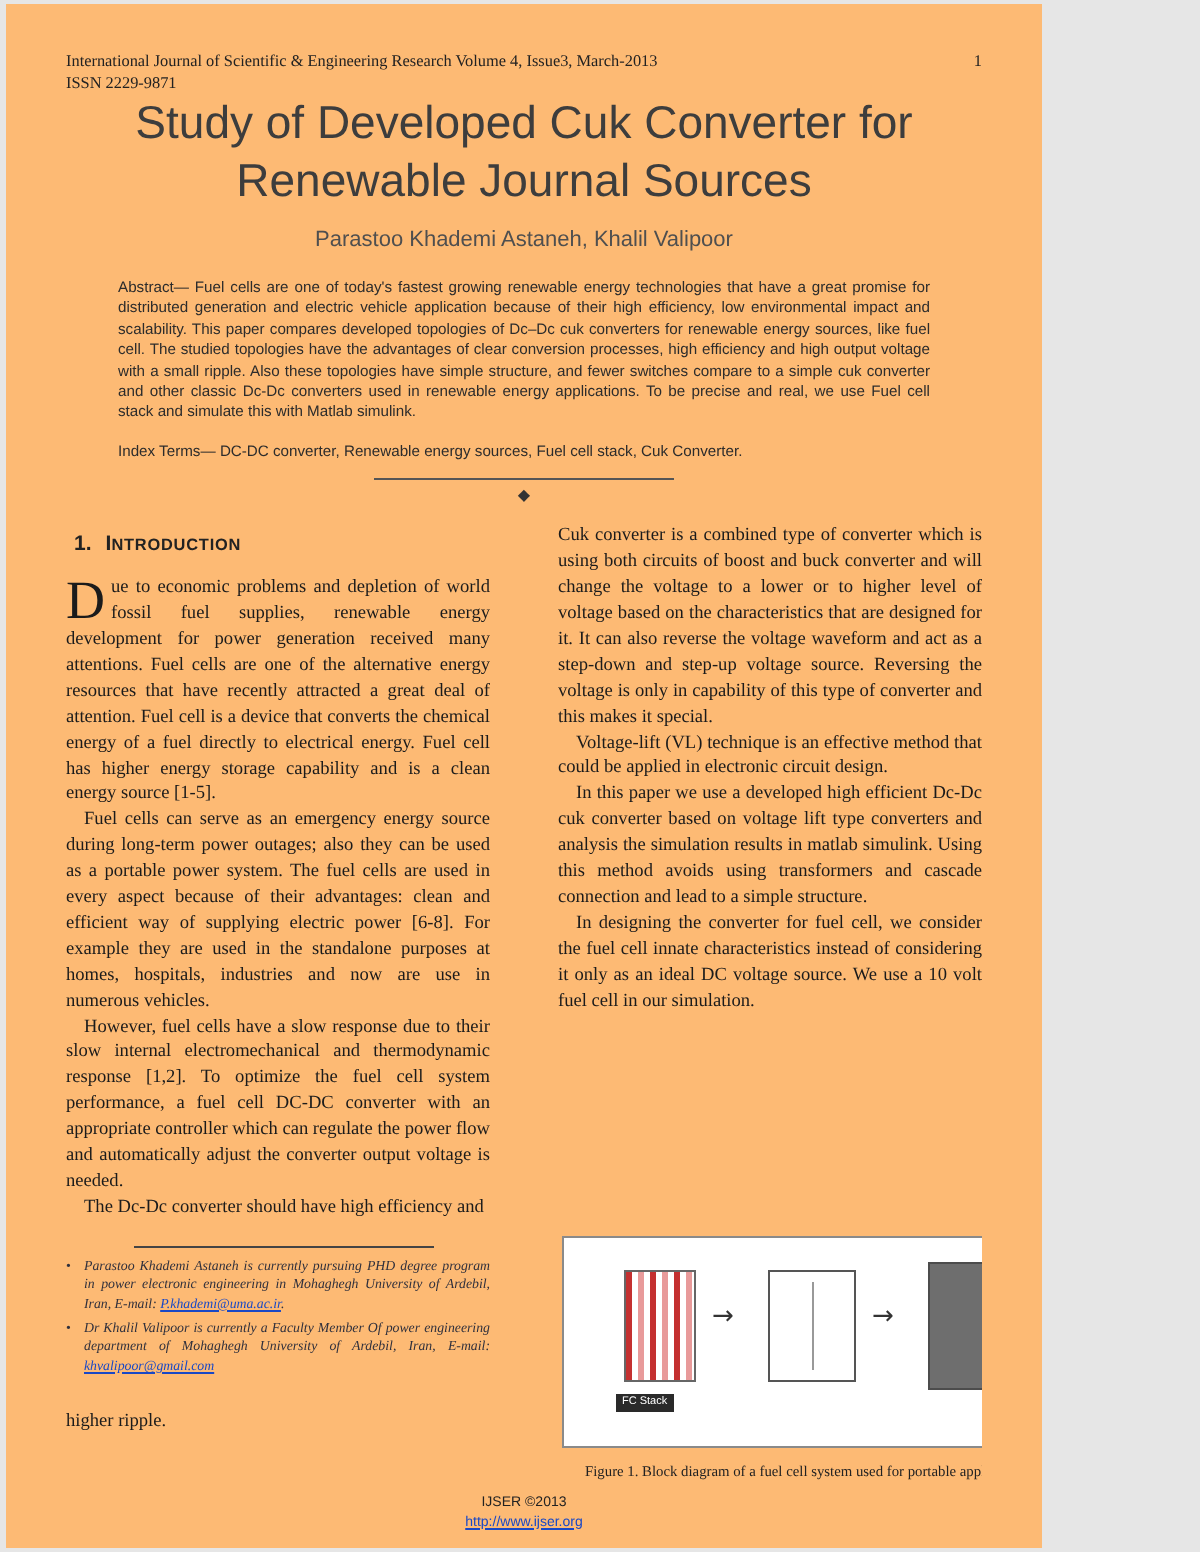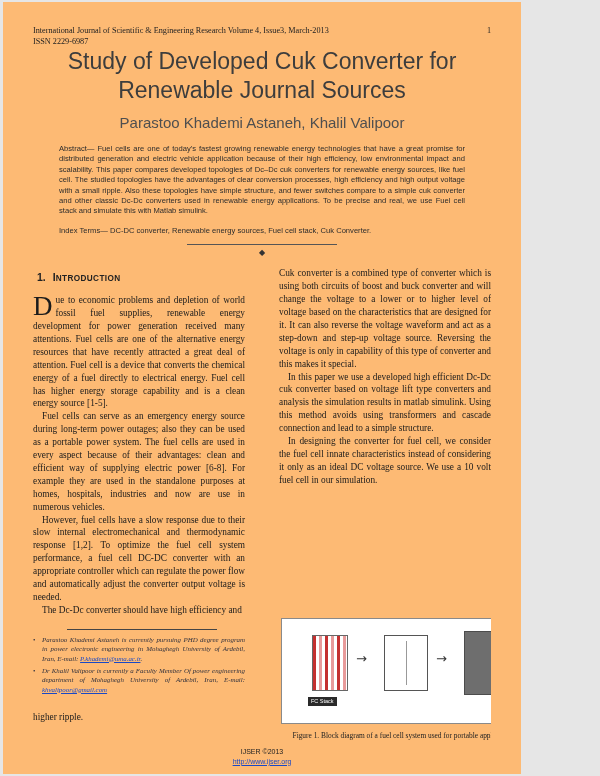--- a/index.html
+++ b/index.html
@@ -3,21 +3,21 @@
 <meta charset="utf-8">
 <style>
   * { margin:0; padding:0; box-sizing:border-box; }
   html, body { width:600px; height:776px; }
   body { background:#e6e6e6; position:relative; font-family:"Liberation Serif", serif; color:#1b1b1b; }
   .page { position:absolute; left:3px; top:2px; width:518px; height:772px; background:#fdba74; padding:24px 30px 8px 30px; display:flex; flex-direction:column; }
 
   .hdr-row { display:flex; justify-content:space-between; align-items:flex-start; font-size:8.2px; line-height:10.5px; color:#222; }
 
   .title { text-align:center; font-family:"Liberation Sans", sans-serif; font-weight:400; font-size:23px; line-height:29px; color:#3d3d3d; }
-  .authors { text-align:center; font-family:"Liberation Sans", sans-serif; font-size:15px; color:#4f4f4f; margin-top:9px; }
+  .authors { text-align:center; font-family:"Liberation Sans", sans-serif; font-size:11px; color:#4f4f4f; margin-top:9px; }
 
   .abstract, .index-terms { margin-left:26px; margin-right:26px; font-family:"Liberation Sans", sans-serif; font-size:7.6px; line-height:10.4px; text-align:justify; color:#2c2c2c; }
   .abstract { margin-top:13px; }
   .index-terms { margin-top:9px; }
   .b { font-weight:normal; }
 
   .divider { text-align:center; margin-top:8px; }
   .divider-line { display:block; width:150px; margin:0 auto; border-top:1px solid #555; height:0; }
   .divider-diamond { display:block; font-size:8px; color:#333; margin-top:3px; font-family:"DejaVu Sans", sans-serif; }
 
@@ -57,21 +57,21 @@
   .footer-url { color:#1948c6; text-decoration:underline; cursor:pointer; display:inline-block; }
 </style>
 </head>
 <body>
 
 <div class="page">
 
   <div class="hdr-row">
     <div>
       <div>International Journal of Scientific &amp; Engineering Research Volume 4, Issue3, March-2013</div>
-      <div>ISSN 2229-6987</div>
+      <div>ISSN 2229-9871</div>
     </div>
     <div>1</div>
   </div>
 
   <h1 class="title">
     <span style="display:block">Study of Developed Cuk Converter for</span>
     <span style="display:block">Renewable Journal Sources</span>
   </h1>
 
   <div class="authors">Parastoo Khademi Astaneh, Khalil Valipoor</div>
@@ -106,20 +106,21 @@
           <span class="fn-bullet">•</span>
           <span class="fn-text"><span>Dr Khalil Valipoor is currently a Faculty Member Of power engineering department of Mohaghegh University of Ardebil, Iran, E-mail: </span><a class="email-link">khvalipoor@gmail.com</a><span></span></span>
         </div>
       </div>
 
       <p class="para no-indent continuation">higher ripple.</p>
     </div>
 
     <div class="col">
       <p class="para no-indent">Cuk converter is a combined type of converter which is using both circuits of boost and buck converter and will change the voltage to a lower or to higher level of voltage based on the characteristics that are designed for it. It can also reverse the voltage waveform and act as a step-down and step-up voltage source. Reversing the voltage is only in capability of this type of converter and this makes it special.</p>
+      <p class="para">Voltage-lift (VL) technique is an effective method that could be applied in electronic circuit design.</p>
       <p class="para">In this paper we use a developed high efficient Dc-Dc cuk converter based on voltage lift type converters and analysis the simulation results in matlab simulink. Using this method avoids using transformers and cascade connection and lead to a simple structure.</p>
       <p class="para">In designing the converter for fuel cell, we consider the fuel cell innate characteristics instead of considering it only as an ideal DC voltage source. We use a 10 volt fuel cell in our simulation.</p>
 
       <div class="figure-wrap">
         <div class="figure-box">
           <div class="fc-stack"></div>
           <div class="fc-label">FC Stack</div>
           <span class="fig-arrow arrow1">→</span>
           <div class="mid-block">
             <div class="mid-line"></div>

